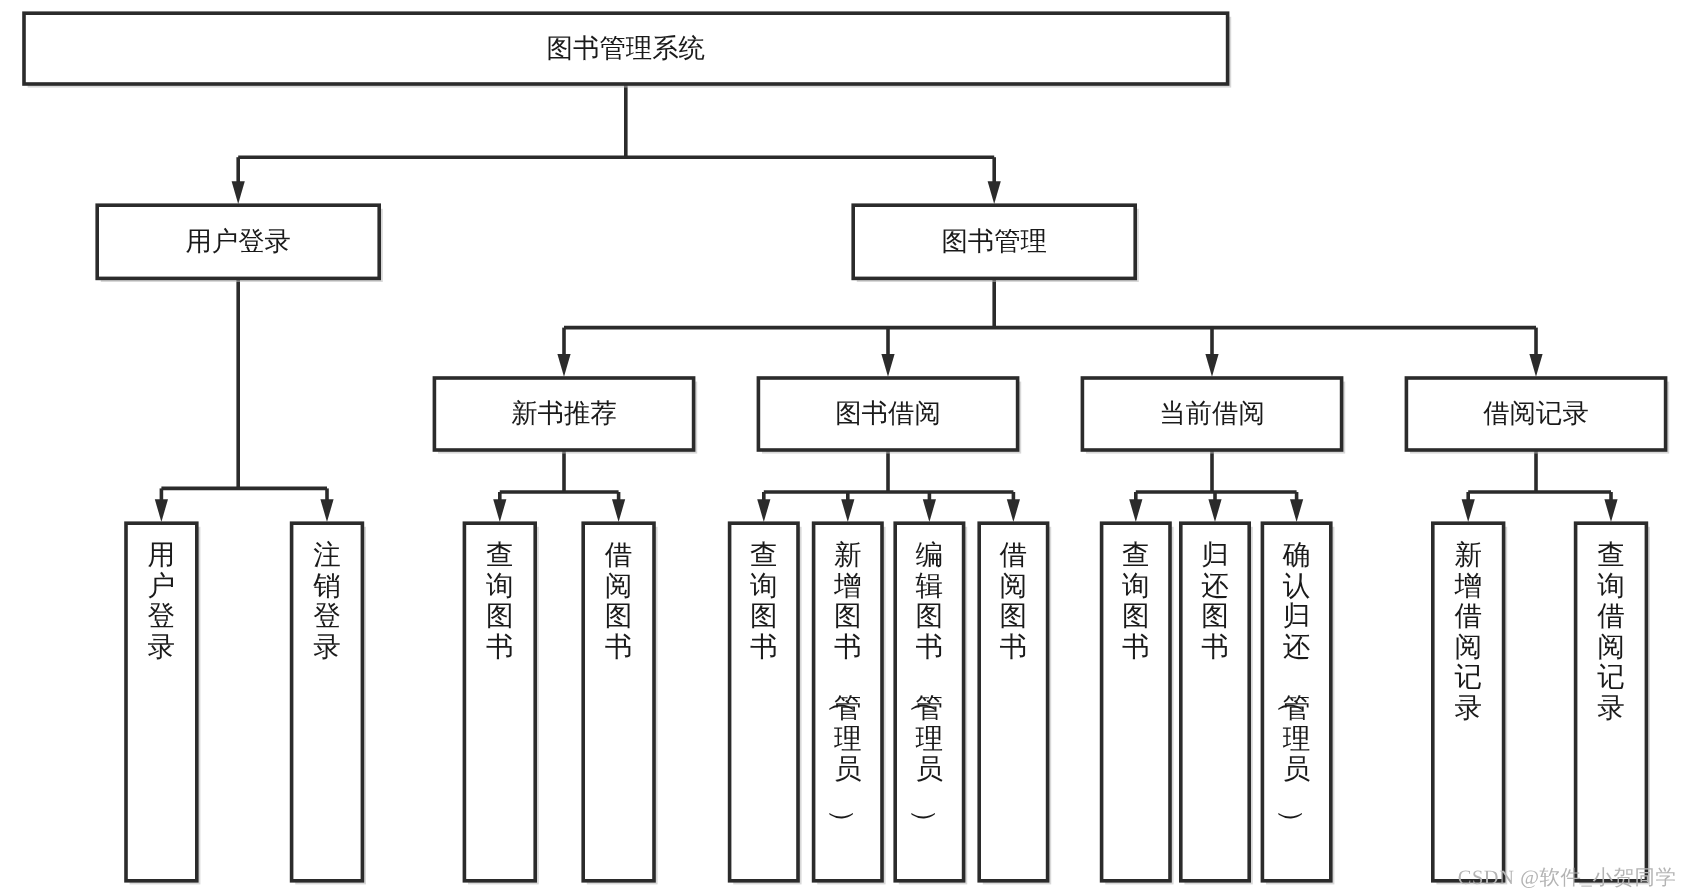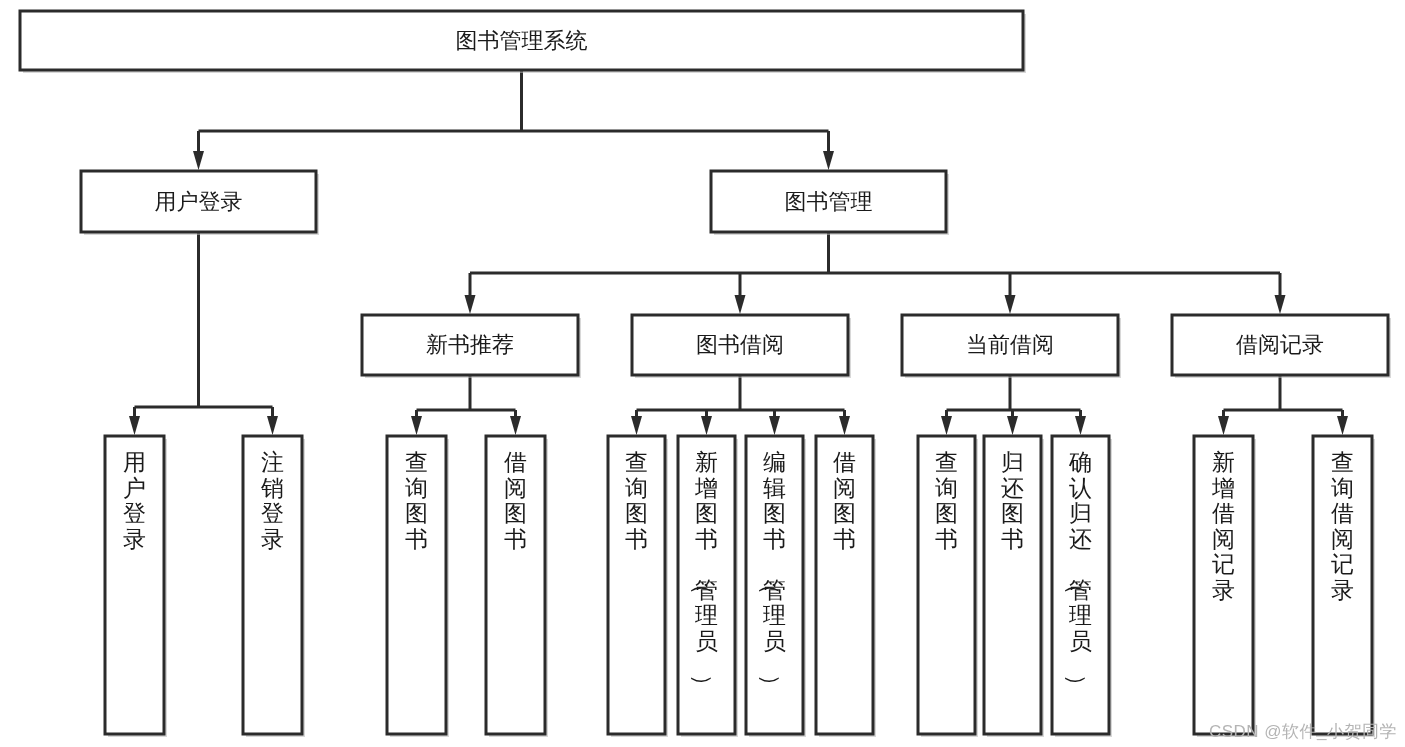--- a/index.html
+++ b/index.html
@@ -36,21 +36,21 @@
   .leaf-label{
     fill:#1a1a1a;
     font-family:"DejaVu Sans","Liberation Sans",sans-serif;
     font-size:23px;
     text-anchor:middle;
   }
   .watermark{
     position:absolute;
     right:8px;
     bottom:4px;
-    font-family:Liberation Sans, sans-serif;
+    font-family:Liberation Serif, serif;
     font-size:17px;
     color:#b4b4b4;
     letter-spacing:.5px;
     white-space:nowrap;
     user-select:none;
   }
 </style>
 </head>
 <body>
 

